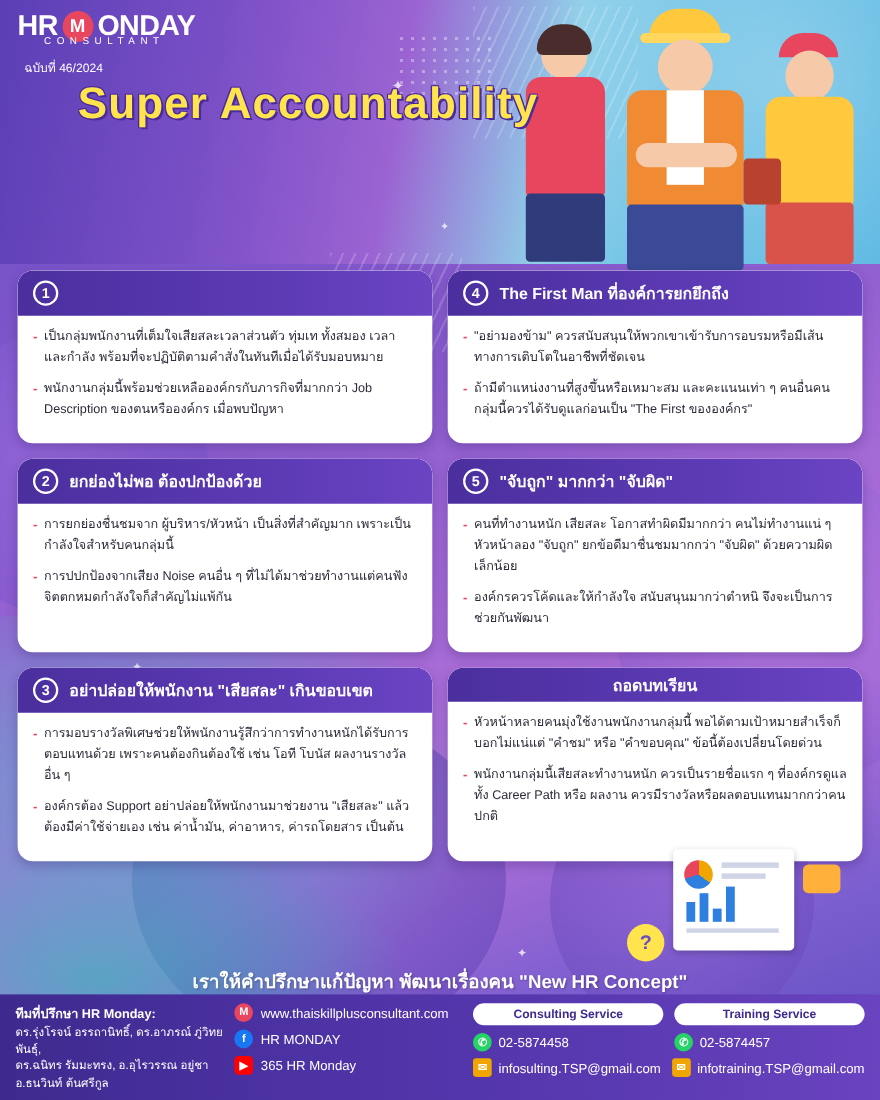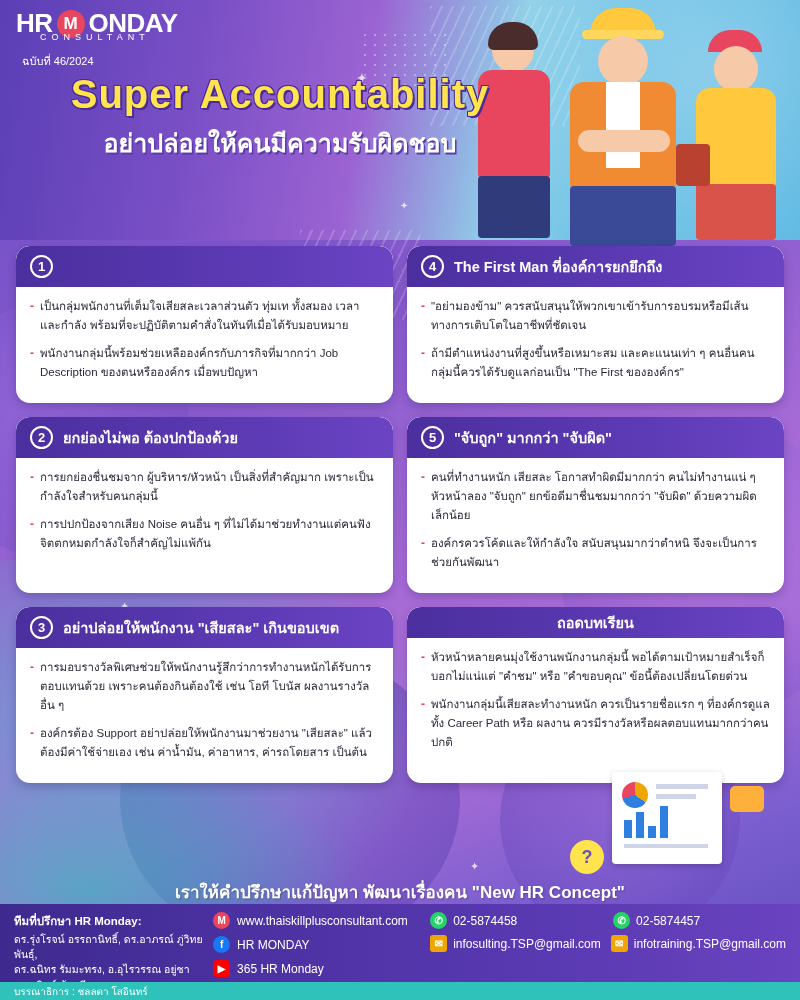--- a/index.html
+++ b/index.html
@@ -205,21 +205,20 @@
   <div class="logo">
     <span class="logo-hr">HR</span>
     <span class="logo-badge">M</span>
     <span class="logo-monday">ONDAY</span>
   </div>
   <div class="logo-sub">CONSULTANT</div>
   <div class="issue">ฉบับที่ 46/2024</div>
 
   <div class="title-wrap">
     <div class="title-main">Super Accountability</div>
-    <div class="title-sub">อย่าปล่อยให้คนมีความรับผิดชอบ</div>
   </div>
 
   <div class="cards">
     <div class="row">
       <div class="card">
         <div class="card-head">
           <span class="num">1</span>
         </div>
         <div class="card-body">
           <div class="bullet">
@@ -354,20 +353,24 @@
         <span class="f-ico ico-fb">f</span>
         <span class="f-txt">HR MONDAY</span>
       </div>
       <div class="f-row">
         <span class="f-ico ico-yt">▶</span>
         <span class="f-txt">365 HR Monday</span>
       </div>
     </div>
 
     <div class="f-right">
+      <div class="btn-row">
+        <div class="pill">Consulting Service</div>
+        <div class="pill">Training Service</div>
+      </div>
       <div class="contact-row">
         <div class="contact">
           <span class="f-ico ico-wa">✆</span>
           <span class="f-txt">02-5874458</span>
         </div>
         <div class="contact">
           <span class="f-ico ico-wa">✆</span>
           <span class="f-txt">02-5874457</span>
         </div>
       </div>
@@ -377,14 +380,13 @@
           <span class="f-txt">infosulting.TSP@gmail.com</span>
         </div>
         <div class="contact">
           <span class="f-ico ico-mail">✉</span>
           <span class="f-txt">infotraining.TSP@gmail.com</span>
         </div>
       </div>
     </div>
   </div>
 
-  <div class="bar-bottom">บรรณาธิการ : ชลลดา โสอินทร์</div>
 </div>
 
 </body></html>

